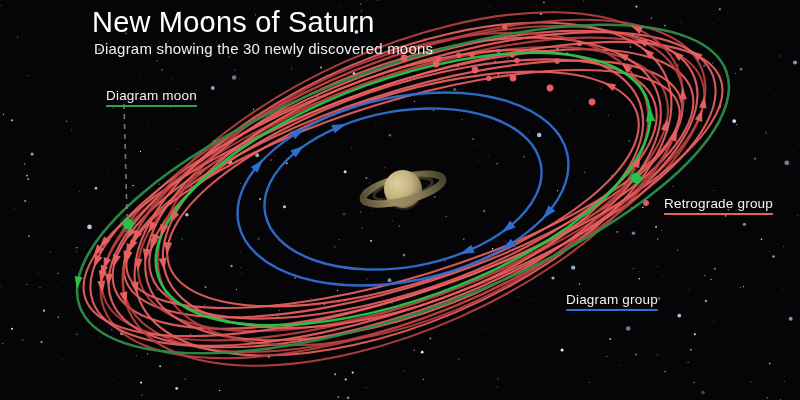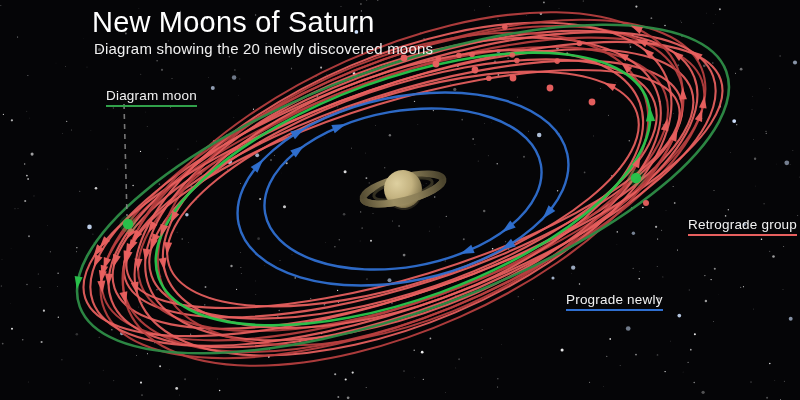--- a/index.html
+++ b/index.html
@@ -5,21 +5,21 @@
   html,body{margin:0;padding:0;background:#000;}
   body{width:800px;height:400px;overflow:hidden;font-family:"Liberation Sans",sans-serif;}
   #stage{position:relative;width:800px;height:400px;background:#be185d;overflow:hidden;}
   #sky{position:absolute;inset:0;}
   #orbits{position:absolute;inset:0;}
   .lbl{position:absolute;color:#f2f2f2;letter-spacing:.2px;white-space:nowrap;}
   #title{left:92px;top:6px;font-size:29px;font-weight:400;color:#fff;}
   #subtitle{left:94px;top:40px;font-size:15px;font-weight:400;color:#f0f0f0;}
   .ann{font-size:13.5px;padding-bottom:2px;}
   #ann-prograde-moon{left:106px;top:88px;border-bottom:2px solid #31a04a;}
-  #ann-retrograde-group{left:688px;top:196px;border-bottom:2px solid #e8605f;margin-top:21px;}
+  #ann-retrograde-group{left:664px;top:196px;border-bottom:2px solid #e8605f;}
   #ann-prograde-group{left:566px;top:292px;border-bottom:2px solid #2f6fd0;}
 </style>
 </head>
 <body>
 
 <div id="stage">
 
   <svg id="sky" viewBox="0 0 800 400">
       <rect x="0" y="0" width="800" height="400" fill="#050507"></rect>
       <circle cx="736.7" cy="124.7" r="0.61" fill="#ffffff" opacity="0.60"></circle>
@@ -604,18 +604,18 @@
           <ellipse rx="30" ry="8.4" fill="none" stroke="#3a3525" stroke-width="3" opacity=".9"></ellipse>
           <circle r="19" fill="url(#satg)"></circle>
           <path d="M -19 2 A 19 19 0 0 0 19 2 L 19 -1 A 19 19 0 0 1 -19 -1 Z" fill="#6d6242" opacity=".35"></path>
           <path d="M -41 0 A 41 11.5 0 0 0 41 0" fill="none" stroke="url(#ringg)" stroke-width="7"></path>
         </g>
       </g>
     </g>
   </svg>
 
   <div class="lbl" id="title">New Moons of Saturn</div>
-  <div class="lbl" id="subtitle">Diagram showing the 20 newly discovered moons</div>
+  <div class="lbl" id="subtitle">Diagram showing the 30 newly discovered moons</div>
 
   <div class="lbl ann" id="ann-prograde-moon">Diagram moon</div>
   <div class="lbl ann" id="ann-retrograde-group">Retrograde group</div>
-  <div class="lbl ann" id="ann-prograde-group">Prograde newly</div>
+  <div class="lbl ann" id="ann-prograde-group">Diagram group</div>
 </div>
 
 </body></html>

